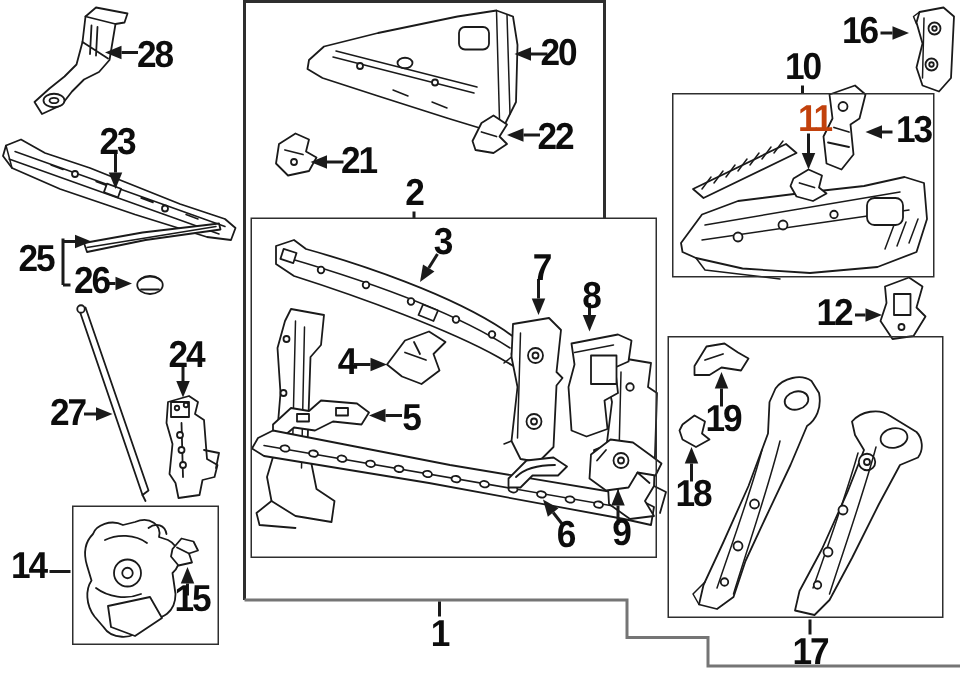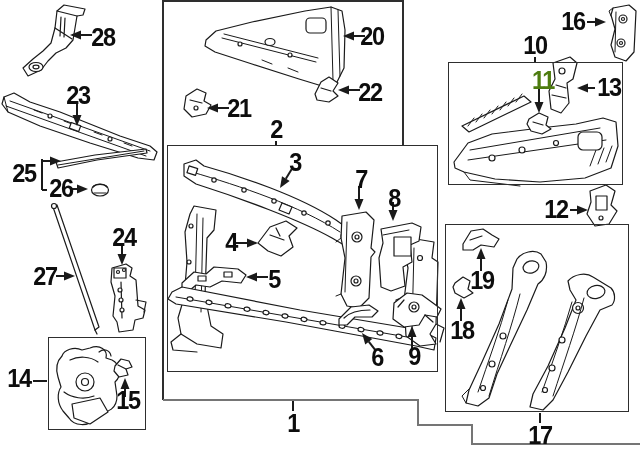--- a/index.html
+++ b/index.html
@@ -367,21 +367,21 @@
       <div class="callout" style="left: 293px; top: 423px; color: rgb(13, 13, 13);">1</div>
       <div class="callout" style="left: 276px; top: 129px; color: rgb(13, 13, 13);">2</div>
       <div class="callout" style="left: 295px; top: 162px; color: rgb(13, 13, 13);">3</div>
       <div class="callout" style="left: 231px; top: 242px; color: rgb(13, 13, 13);">4</div>
       <div class="callout" style="left: 274px; top: 279px; color: rgb(13, 13, 13);">5</div>
       <div class="callout" style="left: 377px; top: 357px; color: rgb(13, 13, 13);">6</div>
       <div class="callout" style="left: 361px; top: 179px; color: rgb(13, 13, 13);">7</div>
       <div class="callout" style="left: 394px; top: 198px; color: rgb(13, 13, 13);">8</div>
       <div class="callout" style="left: 414px; top: 356px; color: rgb(13, 13, 13);">9</div>
       <div class="callout" style="left: 535px; top: 45px; color: rgb(13, 13, 13);">10</div>
-      <div class="callout" style="left: 543px; top: 80px; color: #4d7c0f;">11</div>
+      <div class="callout" style="left: 543px; top: 80px; color: #c2410c;">11</div>
       <div class="callout" style="left: 556px; top: 209px; color: rgb(13, 13, 13);">12</div>
       <div class="callout" style="left: 609px; top: 87px; color: rgb(13, 13, 13);">13</div>
       <div class="callout" style="left: 19px; top: 378px; color: rgb(13, 13, 13);">14</div>
       <div class="callout" style="left: 128px; top: 400px; color: rgb(13, 13, 13);">15</div>
       <div class="callout" style="left: 573px; top: 21px; color: rgb(13, 13, 13);">16</div>
       <div class="callout" style="left: 540px; top: 435px; color: rgb(13, 13, 13);">17</div>
       <div class="callout" style="left: 462px; top: 330px; color: rgb(13, 13, 13);">18</div>
       <div class="callout" style="left: 482px; top: 280px; color: rgb(13, 13, 13);">19</div>
       <div class="callout" style="left: 372px; top: 36px; color: rgb(13, 13, 13);">20</div>
       <div class="callout" style="left: 239px; top: 108px; color: rgb(13, 13, 13);">21</div>

